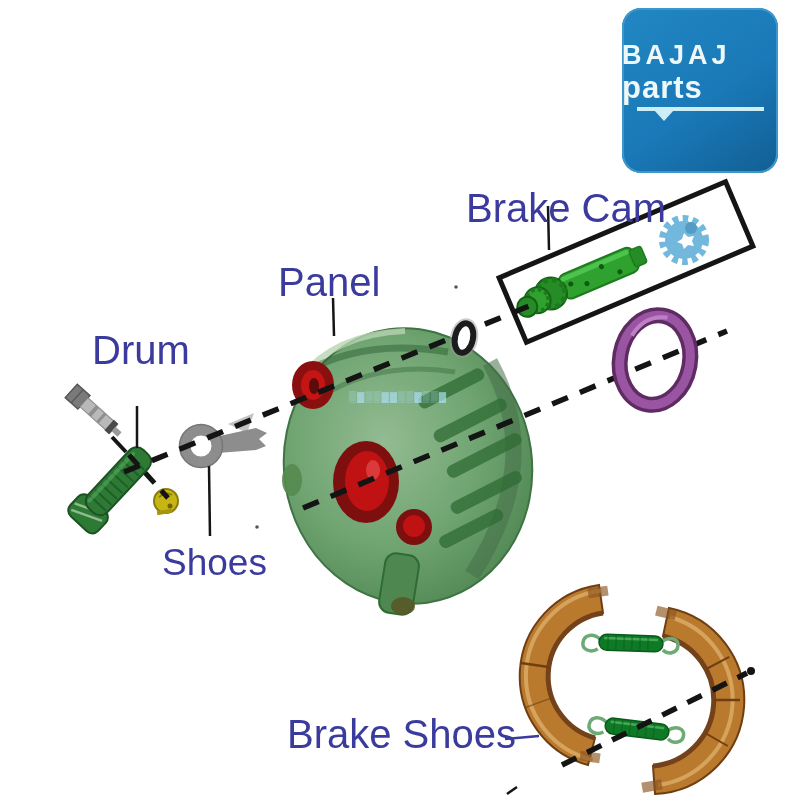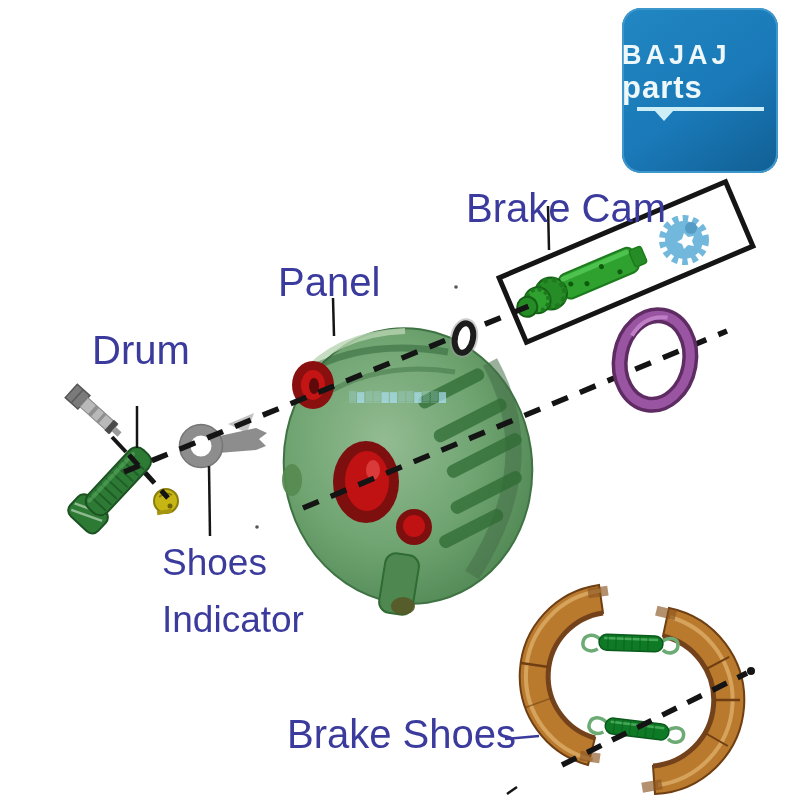--- a/index.html
+++ b/index.html
@@ -235,21 +235,21 @@
   </g>
 </svg>
 
 <div id="watermark">▒▓▒▒▓▓▒▒▓▒▒▓</div>
 
 <div class="label" id="brake-cam-label">Brake Cam</div>
 <div class="label" id="panel-label">Panel</div>
 <div class="label lbl-2line" id="drum-lever-label"><span>Drum</span><br>
   </div>
 <div class="label lbl-2line" id="wear-indicator-label"><span>Shoes</span><br>
-  <span>Indicator</span></div>
+  </div>
 <div class="label" id="brake-shoes-label">Brake Shoes</div>
 
 <div id="logo">
   <div class="brand">BAJAJ</div>
   <div class="parts">parts</div>
   <div class="bar">
         <div class="tri"></div>
       </div>
 </div>
 

